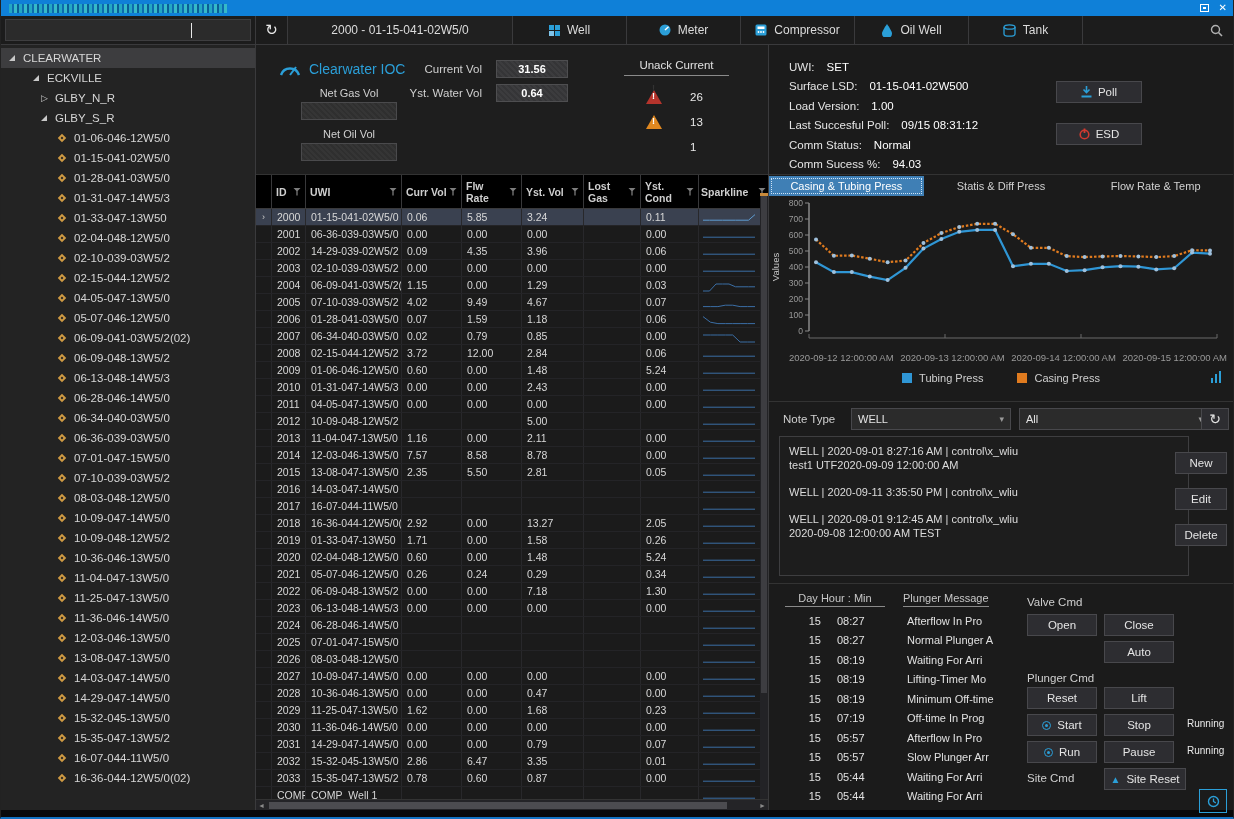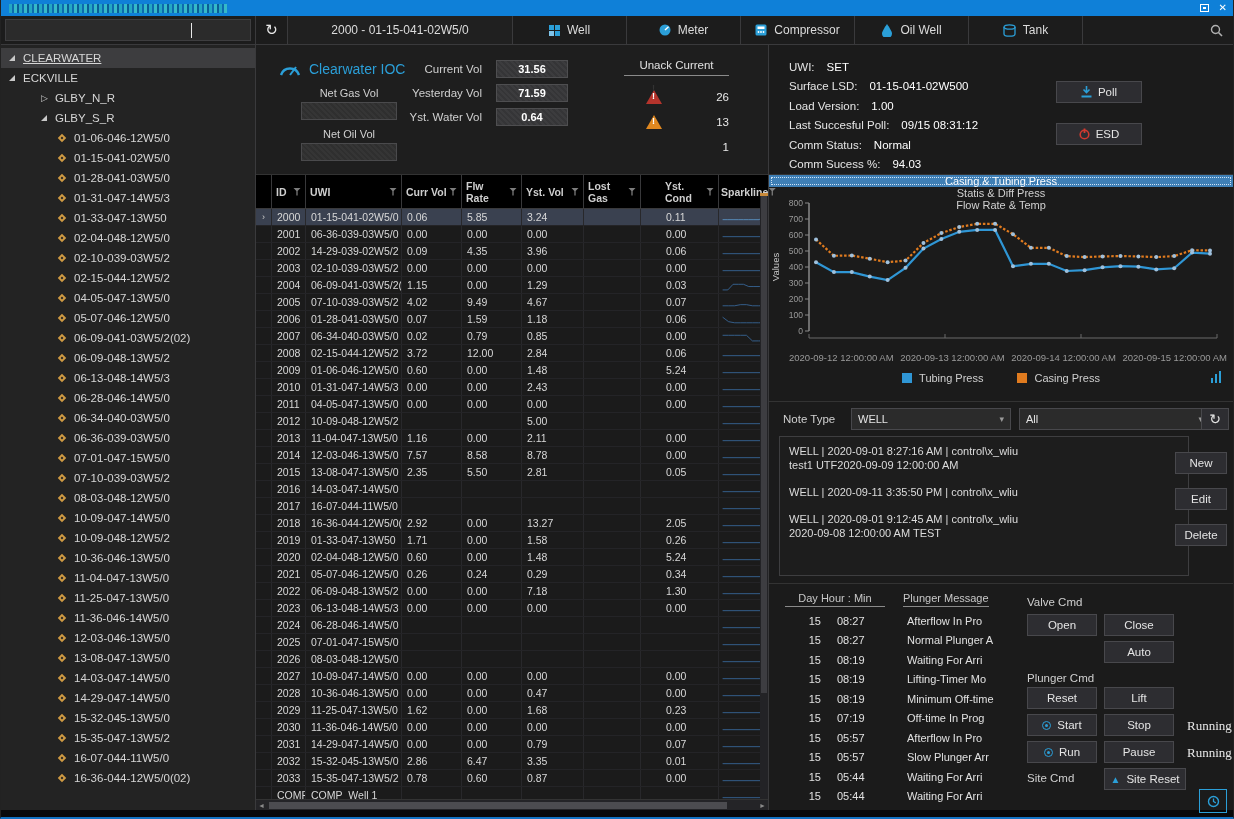--- a/index.html
+++ b/index.html
@@ -38,21 +38,21 @@
   .brand{position:absolute;left:22px;top:16px;display:flex;align-items:center;gap:7px;color:#2b9fd8;font-size:14px;}
   .netcol{position:absolute;left:45px;top:42px;width:96px;text-align:center;}
   .netlbl{color:#d0d0d0;font-size:11px;margin-bottom:3px;}
   .netbox{height:18px;background:repeating-linear-gradient(45deg,#353535 0 2px,#2f2f2f 2px 4px);border:1px solid #4a4a4c;margin-bottom:8px;}
   .metcol{position:absolute;left:88px;top:12px;}
   .m-row{display:flex;align-items:center;height:24px;}
   .m-lbl{width:152px;text-align:right;color:#d0d0d0;font-size:11.5px;padding-right:14px;}
   .vbox{width:72px;height:18px;background:repeating-linear-gradient(45deg,#3c3c3e 0 2px,#353537 2px 4px);border:1px solid #4e4e50;color:#fff;font-weight:bold;font-size:11px;display:flex;align-items:center;justify-content:center;}
   .alarms{position:absolute;left:368px;top:14px;width:105px;}
   .alarm-title{color:#e0e0e0;font-size:11.5px;text-align:center;padding-bottom:4px;border-bottom:1px solid #8a8a8a;margin-bottom:8px;}
-  .alarm-row{display:flex;align-items:center;height:25px;padding-left:22px;gap:28px;justify-content:space-between;}
+  .alarm-row{display:flex;align-items:center;height:25px;padding-left:22px;gap:28px;}
   .tri{width:0;height:0;border-left:8px solid transparent;border-right:8px solid transparent;position:relative;}
   .tri::after{content:"!";position:absolute;left:-2px;top:1px;font-size:9px;font-weight:bold;color:#fff;}
   .tri.crit{border-bottom:14px solid #b5342c;}
   .tri.warn{border-bottom:14px solid #e08820;}
   .tri.info{border-bottom:14px solid #8e8e8e;}.tri.info::after{color:#333;}
   .alarm-count{color:#e8e8e8;font-size:11.5px;}
   
   .grid{flex:1;display:flex;flex-direction:column;position:relative;min-height:0;background:#1b1b1b;}
   .grid-head{height:34px;display:flex;background:#000000;border-bottom:1px solid #3a3a3c;flex:0 0 auto;color:#cfcfcf;font-size:10.5px;font-weight:bold;}
   .gh-cell{display:flex;align-items:center;justify-content:space-between;padding:0 4px;border-right:1px solid #38383a;}
@@ -61,40 +61,40 @@
   .grid-row{height:17px;display:flex;border-bottom:1px solid #242427;color:#d8d8d8;font-size:10.5px;}
   .grid-row.sel{background:#3a4150;}
   .g-cell{padding:1px 5px;border-right:1px solid #28282b;overflow:hidden;white-space:nowrap;display:flex;align-items:center;}
   .c-handle{width:16px;flex:0 0 auto;color:#cfcfcf;font-size:9px;justify-content:center;}
   .c-id{width:34px;flex:0 0 auto;}
   .c-uwi{width:96px;flex:0 0 auto;}
   .c-curr{width:60px;flex:0 0 auto;}
   .c-flw{width:60px;flex:0 0 auto;}
   .c-yst{width:62px;flex:0 0 auto;}
   .c-lost{width:57px;flex:0 0 auto;}
-  .c-cond{width:58px;flex:0 0 auto;margin-left:20px;}
+  .c-cond{width:58px;flex:0 0 auto;}
   .c-spark{flex:1;border-right:none;padding:0 2px;}
   .vscroll{position:absolute;right:0;top:18px;bottom:11px;width:8px;background:#232326;}
   .vscroll .vthumb{position:absolute;top:3px;left:1px;width:6px;height:82%;background:#3d3d41;}
   .vscroll .vmark{position:absolute;top:0;left:0;width:8px;height:3px;background:#c98a3a;}
   .hscroll{height:11px;background:#242427;border-top:1px solid #333;display:flex;align-items:center;flex:0 0 auto;color:#8a8a8a;font-size:7px;padding:0 2px;gap:4px;}
   .hthumb{height:7px;background:#4c4c50;flex:1;margin-right:28px;}
   
   .right{flex:1;display:flex;flex-direction:column;background:#1b1b1b;min-height:0;}
   .info{height:130px;position:relative;border-bottom:1px solid #333;flex:0 0 auto;}
   .inf-rows{position:absolute;left:20px;top:12px;}
   .inf-row{height:19.5px;display:flex;align-items:center;font-size:11.5px;color:#e4e4e4;}
   .inf-lbl{margin-right:12px;}
   .inf-val{color:#fff;}
   .btn{background:#2d2d31;border:1px solid #48484c;color:#e4e4e4;font-size:11.5px;display:flex;align-items:center;justify-content:center;gap:6px;position:absolute;height:22px;cursor:default;}
   .poll-btn{left:287px;top:36px;width:86px;}
   .esd-btn{left:287px;top:78px;width:86px;}
   
   .chartpanel{height:227px;position:relative;flex:0 0 auto;border-bottom:1px solid #333;}
-  .chart-tabs{height:22px;display:flex;flex-direction:column;}
+  .chart-tabs{height:22px;display:flex;align-items:center;}
   .chart-tab{flex:1;height:20px;display:flex;align-items:center;justify-content:center;color:#d0d0d0;font-size:11px;}
   .chart-tab.sel{background:#3f7fb5;color:#fff;outline:1px dotted #cfe3f5;outline-offset:-3px;}
   .xlabels{display:flex;justify-content:space-between;padding:0 6px 0 20px;color:#9a9a9a;font-size:9.5px;height:14px;}
   .legend{height:24px;display:flex;align-items:center;justify-content:center;gap:34px;position:relative;}
   .leg-item{display:flex;align-items:center;gap:7px;color:#cfcfcf;font-size:11px;}
   .leg-sq{width:10px;height:10px;}
   .chart-opts{position:absolute;right:12px;top:5px;display:flex;align-items:flex-end;gap:1.5px;height:12px;}
   .chart-opts i{display:block;width:2.5px;background:#2b9fd8;}
   
   .notes{height:182px;position:relative;flex:0 0 auto;border-bottom:1px solid #333;}
@@ -114,21 +114,21 @@
   .cmds{flex:1;position:relative;}
   .pl-table{position:absolute;left:16px;top:8px;width:225px;}
   .pl-head{display:flex;gap:0;color:#c8c8c8;font-size:11px;margin-bottom:4px;}
   .pl-h1{width:100px;text-align:center;border-bottom:1px solid #8a8a8a;padding-bottom:2px;}
   .pl-h2{margin-left:18px;border-bottom:1px solid #8a8a8a;padding-bottom:2px;}
   .pl-row{display:flex;height:19.5px;align-items:center;color:#e0e0e0;font-size:11px;}
   .pl-day{width:36px;text-align:right;}
   .pl-time{width:46px;margin-left:16px;}
   .pl-msg{margin-left:24px;white-space:nowrap;}
   .cmd-lbl{position:absolute;color:#cfcfcf;font-size:11.5px;}
-  .run-lbl{position:absolute;left:418px;color:#e8e8e8;font-size:13px;font-family:Liberation Serif, serif;}
+  .run-lbl{position:absolute;left:418px;color:#e8e8e8;font-size:10px;}
   .cbtn1{left:258px;width:70px;}
   .cbtn2{left:335px;width:70px;}
   .dotcirc{width:9px;height:9px;border:1.5px solid #2b9fd8;border-radius:50%;position:relative;flex:0 0 auto;}
   .dotcirc::after{content:"";position:absolute;left:2px;top:2px;width:3px;height:3px;border-radius:50%;background:#2b9fd8;}
   .site-tri{color:#2b9fd8;font-size:10px;}
   .hist-btn{left:430px;top:205px;width:28px;height:24px;background:transparent;border:1px solid #2b9fd8;}
   .bottomstrip{height:7px;background:#08090b;flex:0 0 auto;}
   svg{display:block;}
 </style>
 </head>
@@ -195,25 +195,25 @@
       <svg width="13" height="13" viewBox="0 0 13 13">
           <circle cx="5.5" cy="5.5" r="4" fill="none" stroke="#b0b0b0" stroke-width="1.4"></circle>
           <line x1="8.5" y1="8.5" x2="12" y2="12" stroke="#b0b0b0" stroke-width="1.6"></line>
         </svg>
     </div>
   </div>
 
   <div class="main">
 
     <div class="sidebar" id="tree">
-        <div class="tree-row sel" style="padding-left: 8px; text-decoration: underline;">
+        <div class="tree-row sel" style="padding-left: 8px;">
           <span class="exp"></span>
           <span class="tlabel">CLEARWATER</span>
         </div>
-        <div class="tree-row" style="padding-left: 8px;">
+        <div class="tree-row" style="padding-left: 32px;">
           <span class="exp"></span>
           <span class="tlabel">ECKVILLE</span>
         </div>
         <div class="tree-row" style="padding-left: 40px;">
           <span class="colx">▷</span>
           <span class="tlabel">GLBY_N_R</span>
         </div>
         <div class="tree-row" style="padding-left: 40px; text-align: center;">
           <span class="exp"></span>
           <span class="tlabel">GLBY_S_R</span>
@@ -364,24 +364,20 @@
         <div class="netcol">
           <div class="netlbl">Net Gas Vol</div>
           <div class="netbox"></div>
           <div class="netlbl">Net Oil Vol</div>
           <div class="netbox"></div>
         </div>
         <div class="metcol">
           <div class="m-row">
               <span class="m-lbl">Current Vol</span>
               <span class="vbox">31.56</span>
-            </div>
-          <div class="m-row">
-              <span class="m-lbl">Yesterday Vol</span>
-              <span class="vbox">71.59</span>
             </div>
           <div class="m-row">
               <span class="m-lbl">Yst. Water Vol</span>
               <span class="vbox">0.64</span>
             </div>
         </div>
         <div class="alarms">
           <div class="alarm-title">Unack Current</div>
           <div class="alarm-row">
               <span class="tri crit"></span>

